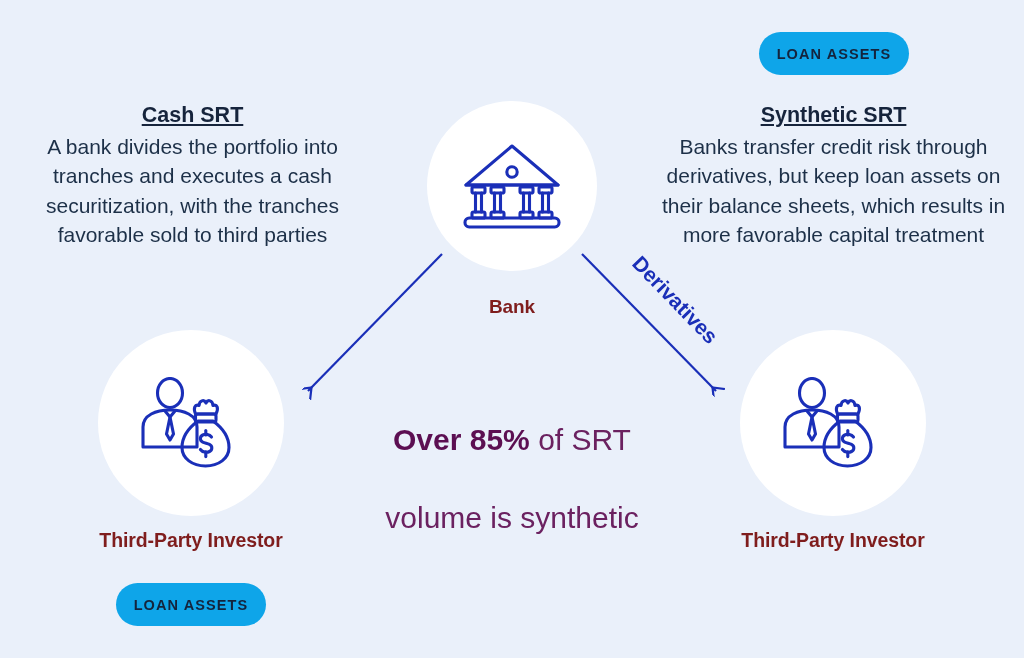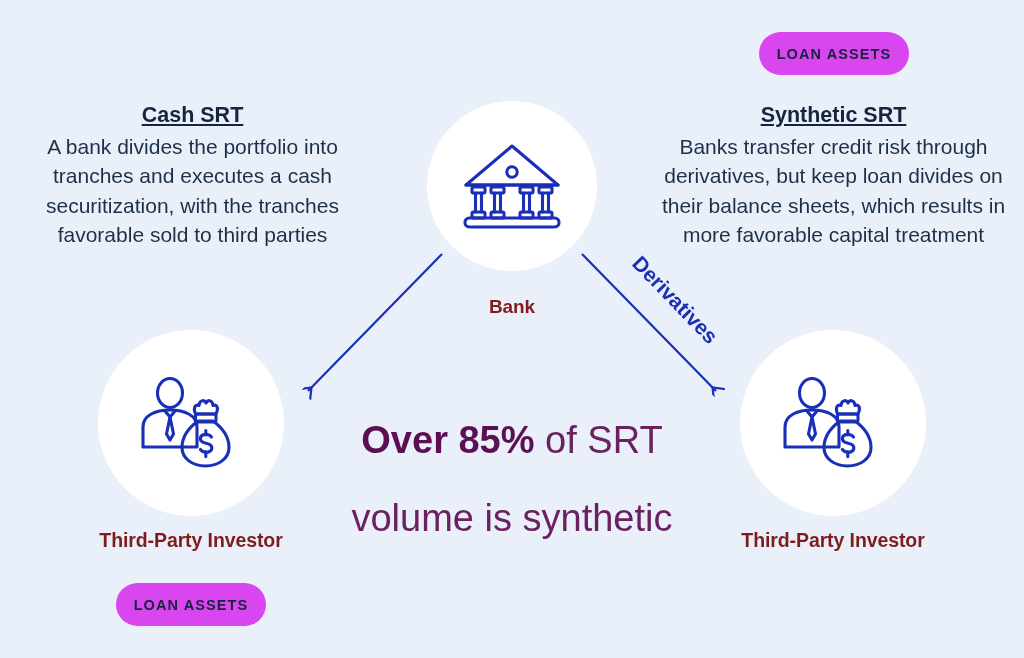--- a/index.html
+++ b/index.html
@@ -101,21 +101,21 @@
   }
   .desc-right {
     left: 661px;
     top: 101px;
     width: 345px;
   }
 
   
   .pill-badge {
     position: absolute;
-    background: #d946ef;
+    background: #0ea5e9;
     color: #14243d;
     border-radius: 22px;
     font-size: 14.5px;
     font-weight: bold;
     letter-spacing: 1.1px;
     display: flex;
     align-items: center;
     justify-content: center;
     height: 43px;
   }
@@ -130,21 +130,21 @@
     width: 150px;
   }
 
   
   .stat-line {
     position: absolute;
     left: 312px;
     width: 400px;
     text-align: center;
     color: #6b2160;
-    font-size: 38px;
+    font-size: 30px;
     line-height: 42px;
   }
   .stat-line .stat-strong {
     font-weight: bold;
     color: #5c0f52;
   }
   .stat-top { top: 419px; }
   .stat-bottom { top: 461px; margin-top: 36px; }
 
   
@@ -271,21 +271,21 @@
       </g>
     </svg>
   </div>
   <div class="node-caption caption-inv-right">Third-Party Investor</div>
 
   <div class="desc-block desc-left">
     <span class="desc-title">Cash SRT</span><span>A bank divides the portfolio into tranches and executes a cash securitization, with the tranches favorable sold to third parties</span>
   </div>
 
   <div class="desc-block desc-right">
-    <span class="desc-title">Synthetic SRT</span><span>Banks transfer credit risk through derivatives, but keep loan divides on their balance sheets, which results in more favorable capital treatment</span>
+    <span class="desc-title">Synthetic SRT</span><span>Banks transfer credit risk through derivatives, but keep loan assets on their balance sheets, which results in more favorable capital treatment</span>
   </div>
 
   <div class="pill-badge pill-top-right">LOAN ASSETS</div>
   <div class="pill-badge pill-bottom-left">LOAN ASSETS</div>
 
   <div class="stat-line stat-top">
     <span class="stat-strong">Over 85%</span><span> of SRT</span>
   </div>
   <div class="stat-line stat-bottom">volume is synthetic</div>
 

